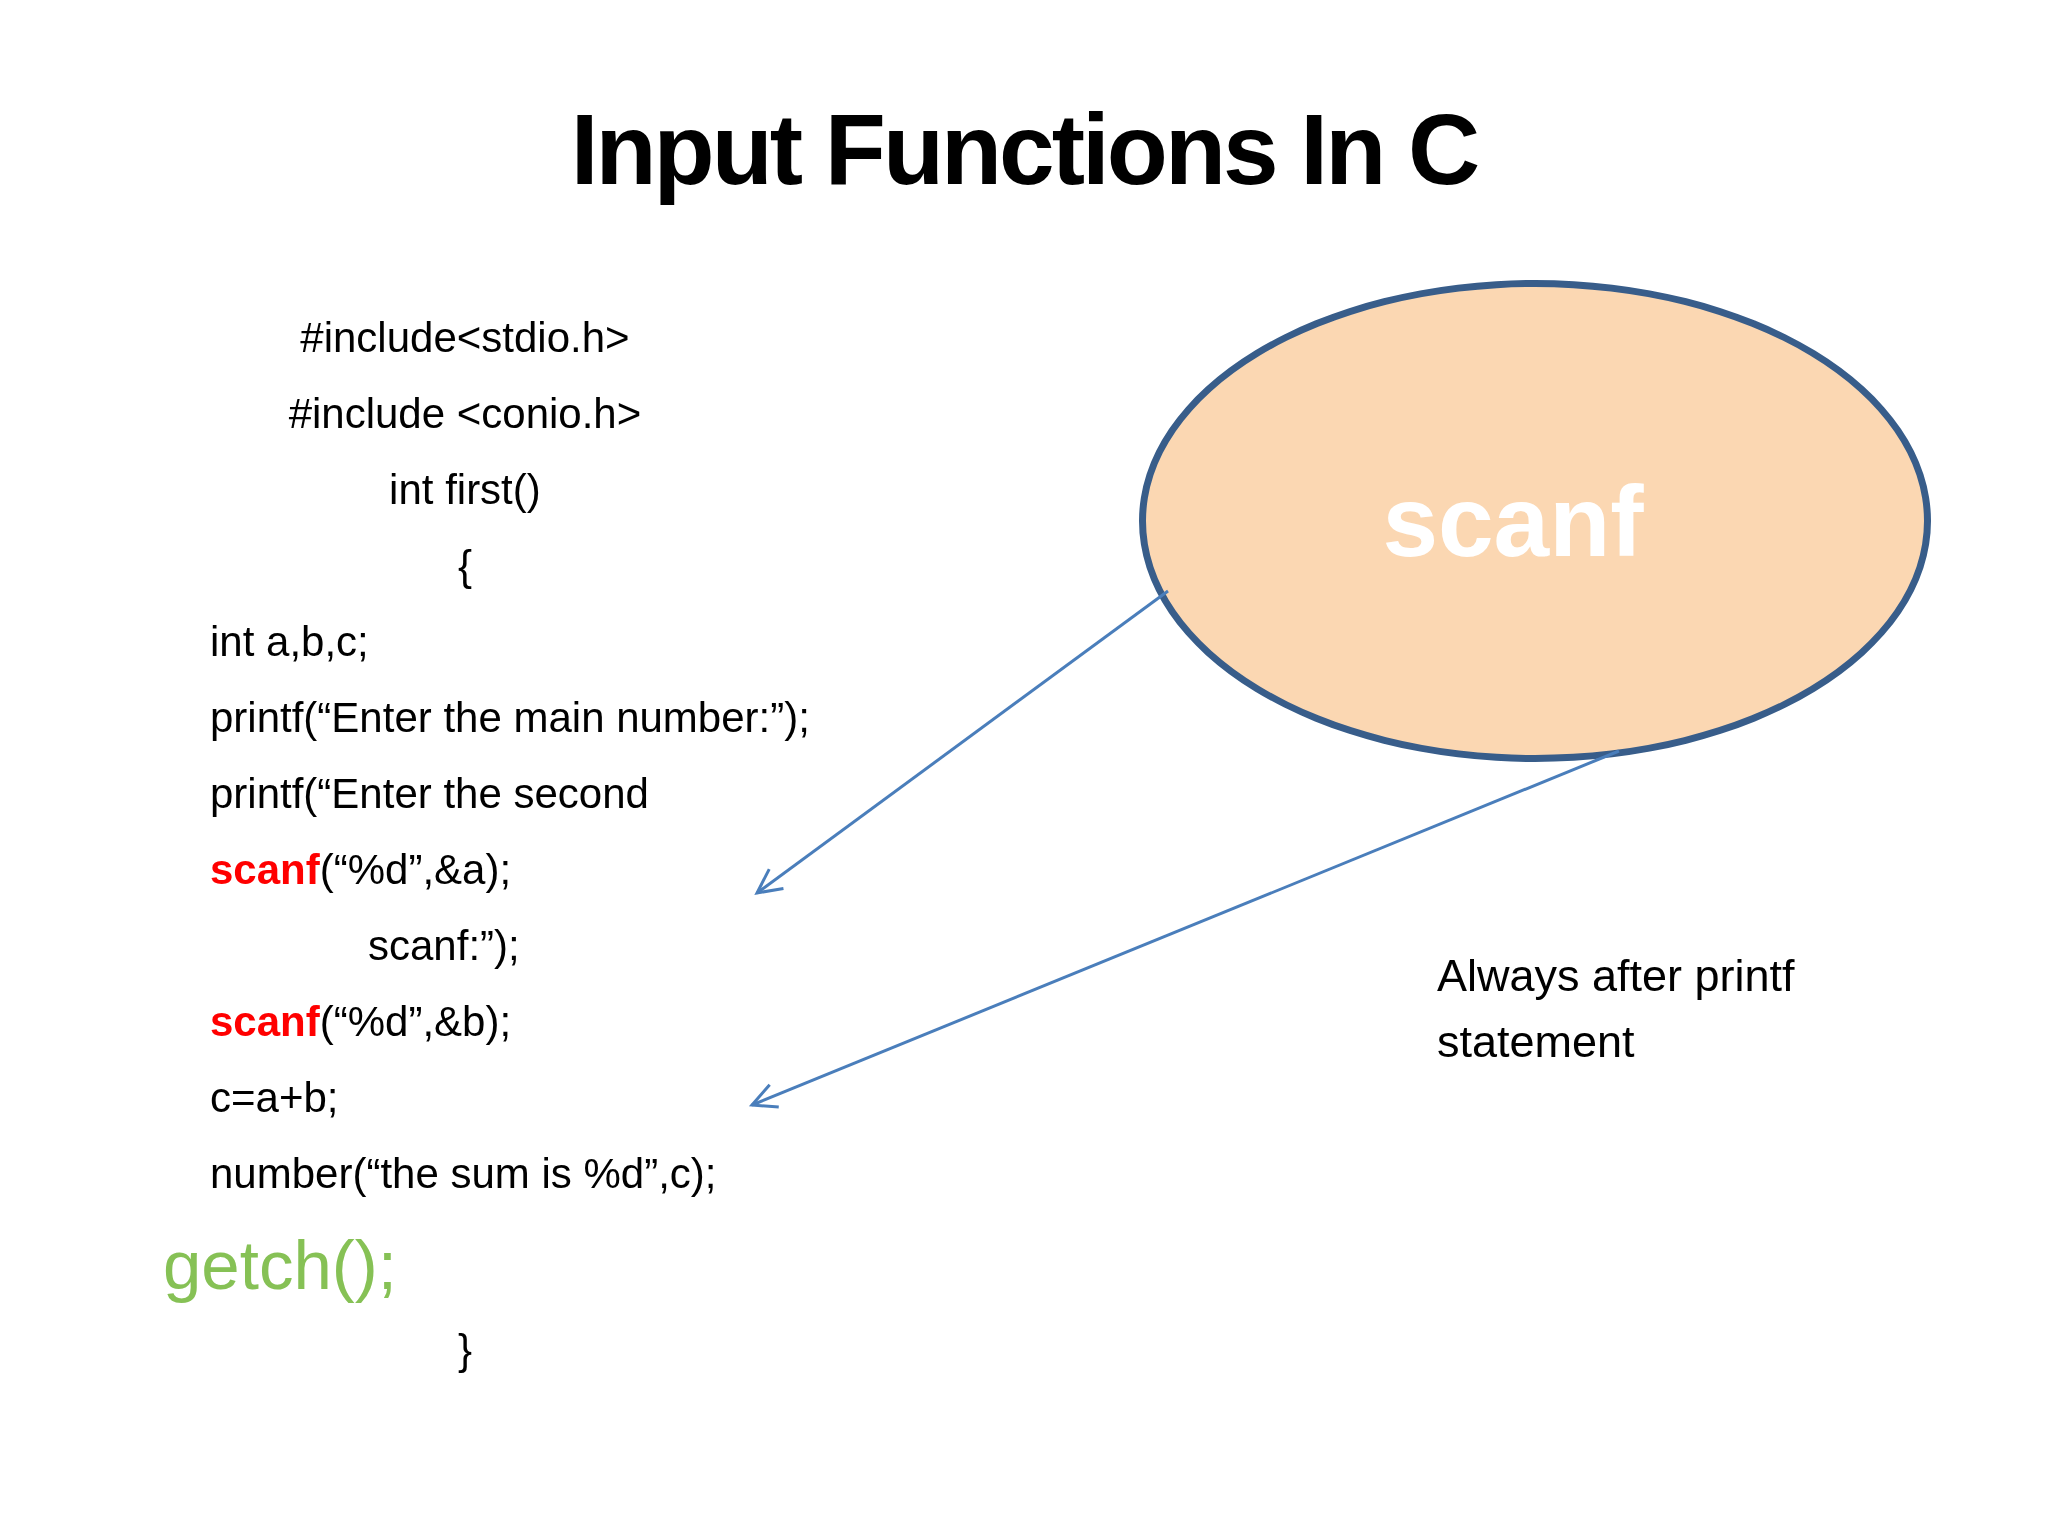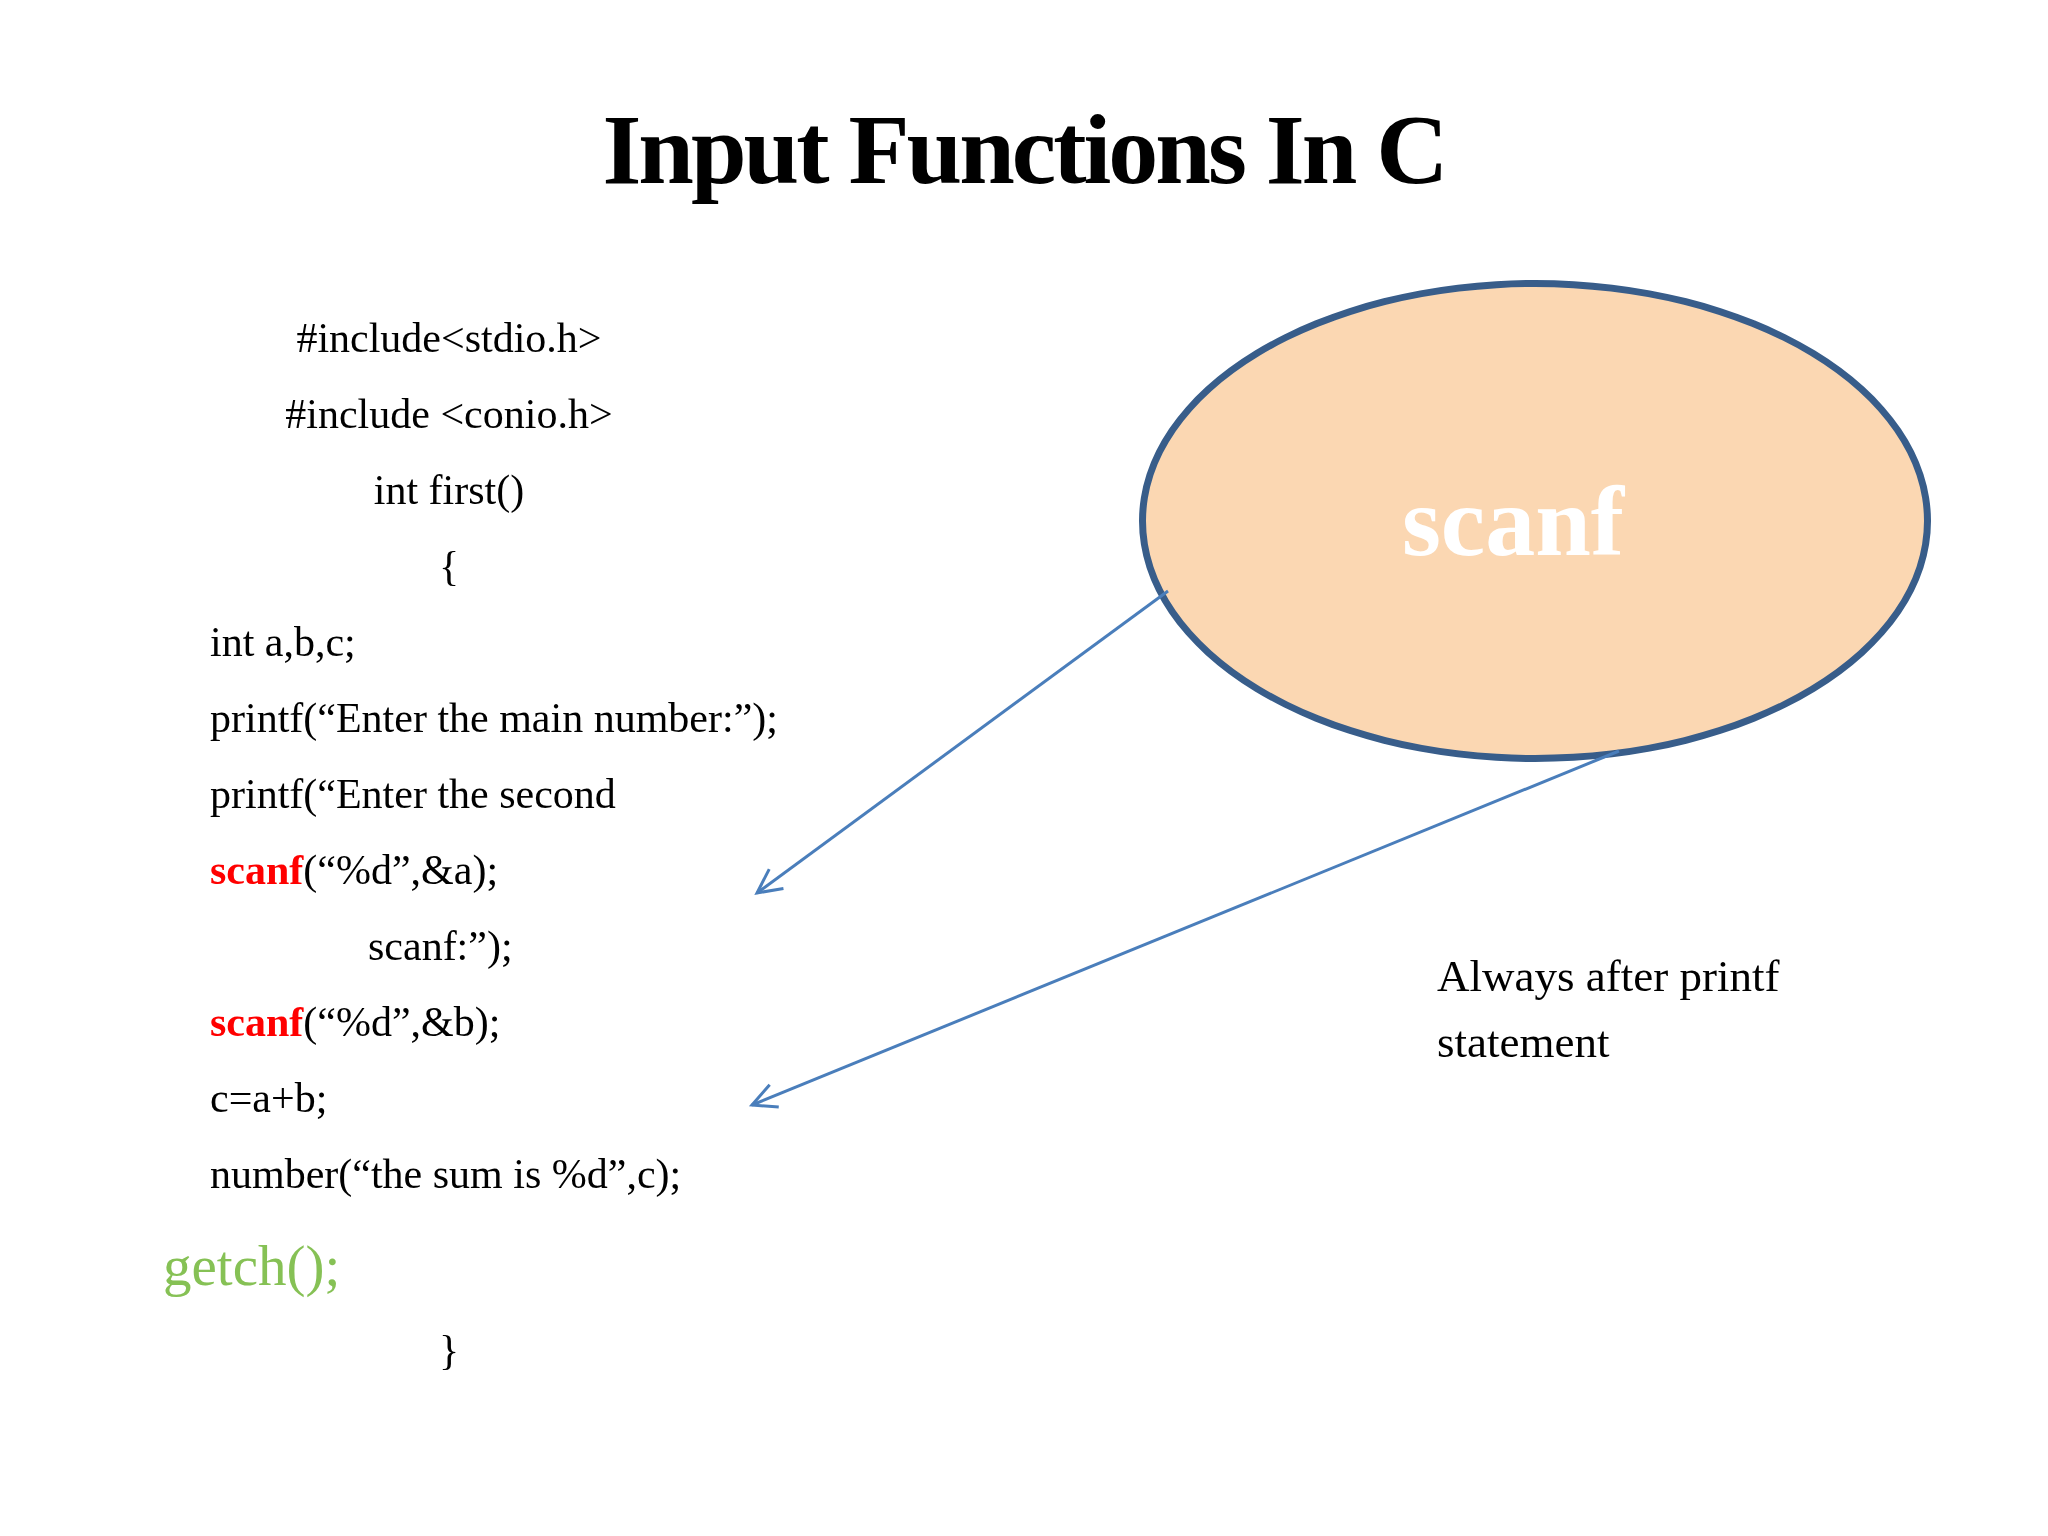--- a/index.html
+++ b/index.html
@@ -2,21 +2,21 @@
 <html style="--keyword-red: #FF0000; --getch-green: #86C155; --ellipse-fill: #FBD7B2; --ellipse-border: #385D8A; --arrow-blue: #4A7EBB;"><head>
 <meta charset="utf-8">
 <style>
   html, body { margin: 0; padding: 0; background: #ffffff; }
   .slide {
     position: relative;
     width: 2048px;
     height: 1536px;
     background: #ffffff;
     overflow: hidden;
-    font-family: Liberation Serif, serif;
+    font-family: Liberation Sans, sans-serif;
     color: #000000;
   }
 
   .title {
     position: absolute;
     top: 92px;
     left: 0;
     width: 100%;
     text-align: center;
     font-size: 100px;
@@ -35,21 +35,21 @@
   }
   .code-line { line-height: 76px; white-space: nowrap; }
   .indent-0 { margin-left: 0; text-align: center; }
   .indent-1 { margin-left: 90px; }
   .indent-2 { margin-left: 248px; }
   .kw-red {
     color: var(--keyword-red, #FF0000);
     font-weight: bold;
   }
   .getch-line {
-    font-size: 57px;
+    font-size: 69px;
     line-height: 92px;
     margin-top: 8px;
     color: var(--getch-green, #86C155);
     margin-left: 43px;
   }
 
   .callout-ellipse {
     position: absolute;
     left: 1139px;
     top: 280px;

